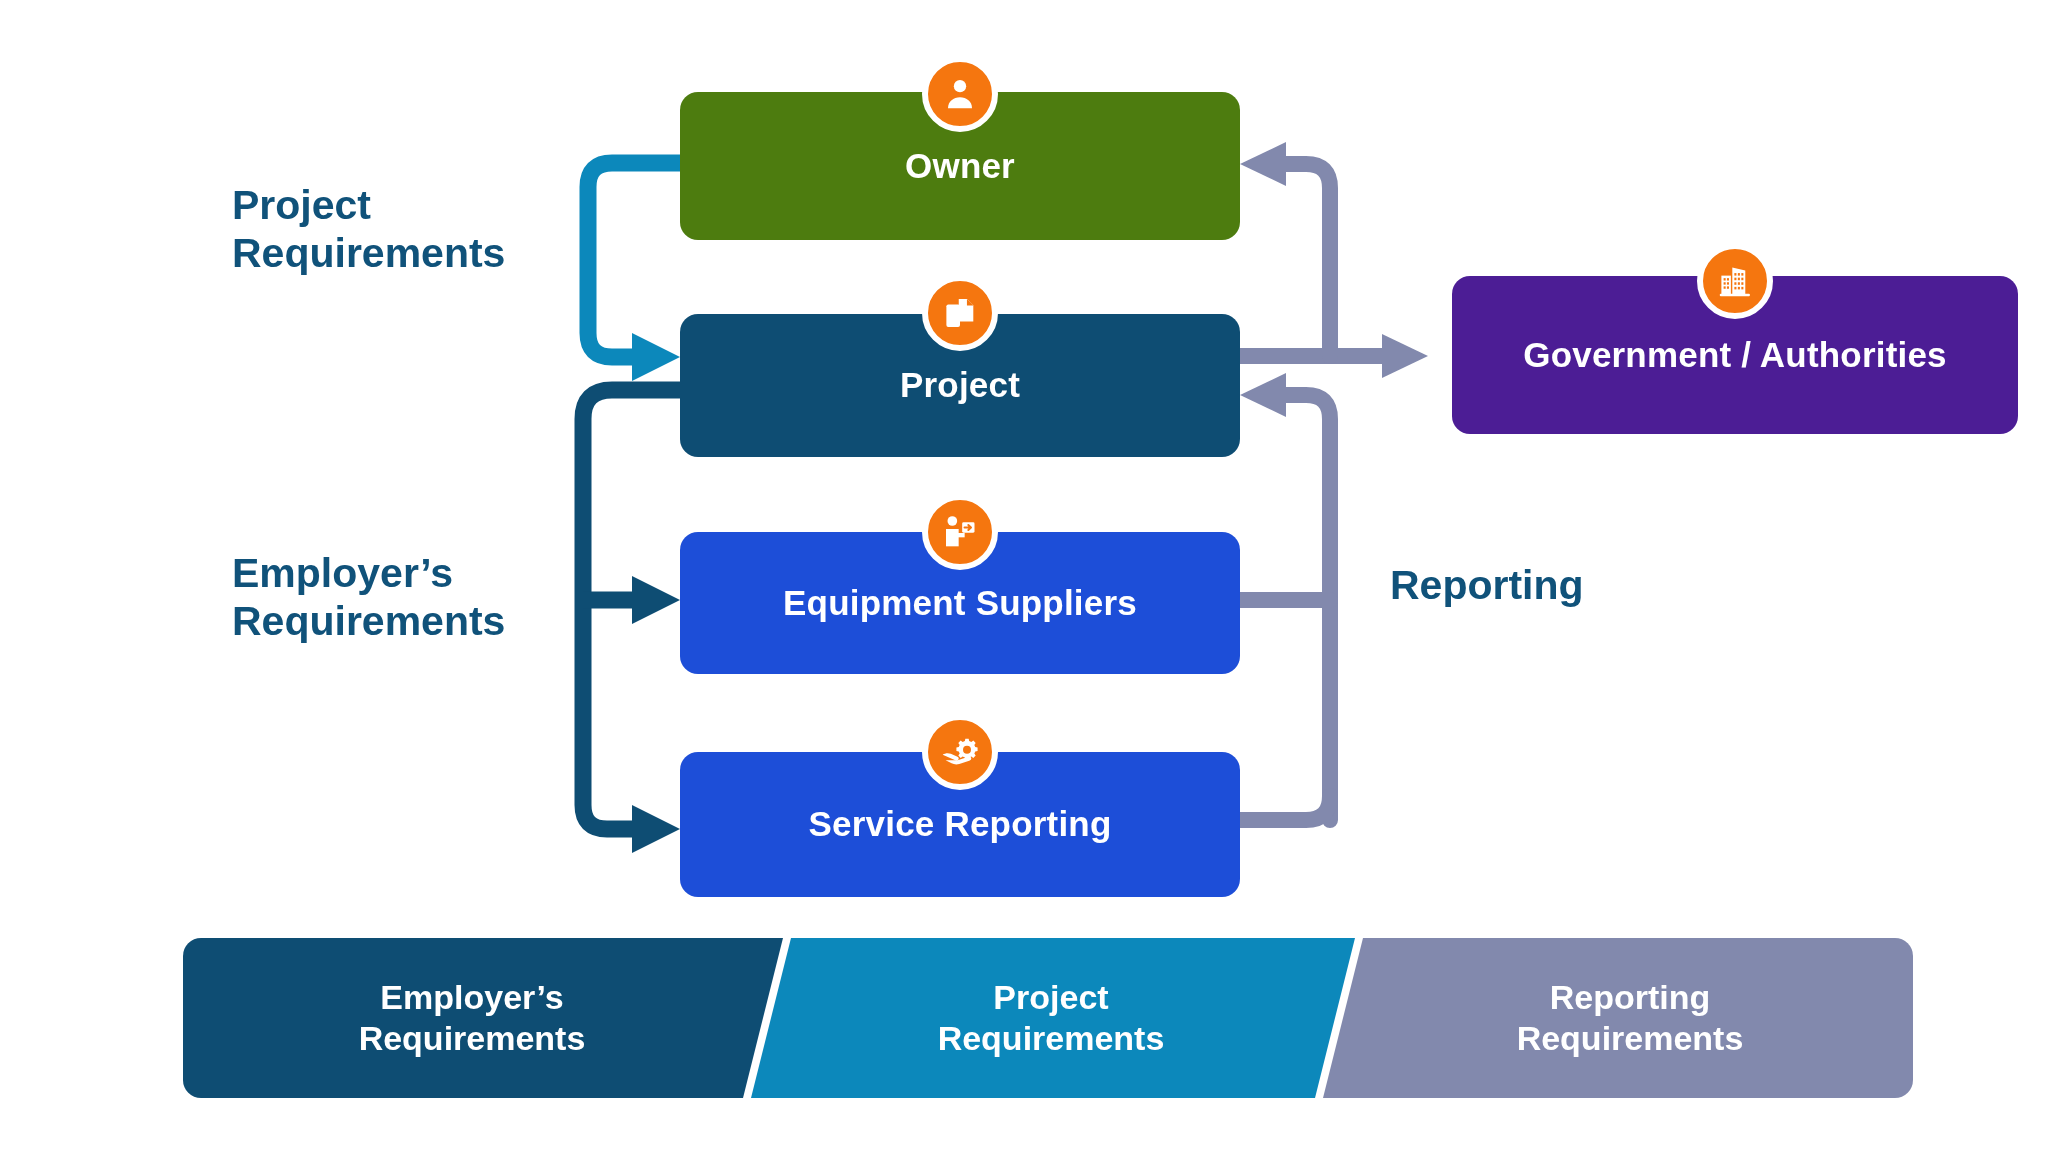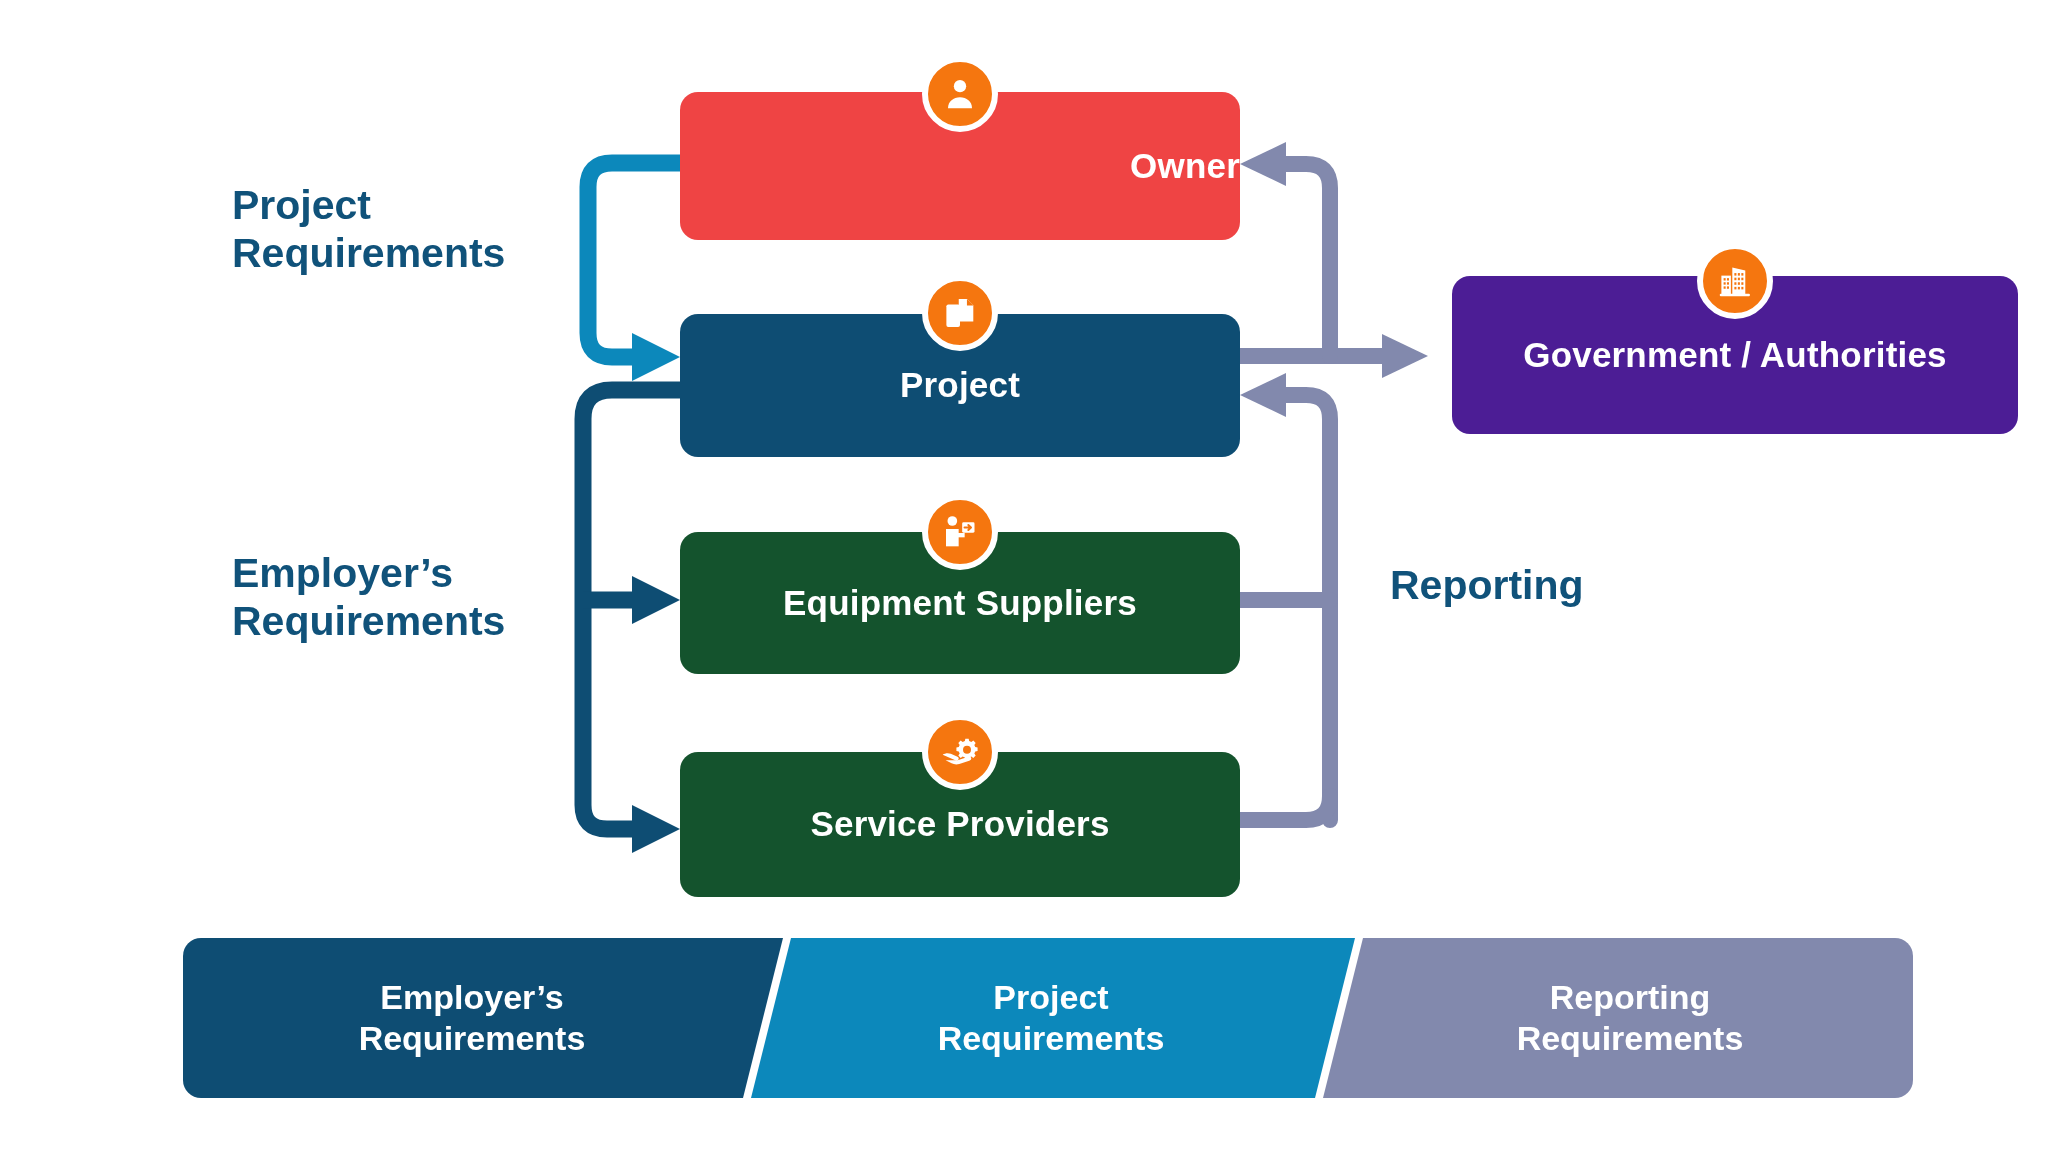--- a/index.html
+++ b/index.html
@@ -42,23 +42,23 @@
   .node-label {
     color: #ffffff;
     font-weight: bold;
     font-size: 35px;
     letter-spacing: 0.2px;
     text-align: center;
     line-height: 1.1;
     user-select: none;
   }
 
-  .node-owner   { background: #ef4444; justify-content: flex-end; }
+  .node-owner   { background: #4d7c0f; }
   .node-project { background: #0e4d73; }
-  .node-light   { background: #14532d; }
+  .node-light   { background: #1d4ed8; }
   .node-gov     { background: #4c1d95; }
 
   
   .badge {
     position: absolute;
     width: 76px;
     height: 76px;
     border-radius: 50%;
     background: #f5760f;
     border: 6px solid #ffffff;
@@ -176,21 +176,21 @@
     <svg width="40" height="40" viewBox="0 0 24 24" aria-hidden="true">
       <circle cx="7.4" cy="5.4" r="2.9" fill="#ffffff"></circle>
       <path d="M3.6 10.2h7.6v10.4H3.6z" fill="#ffffff"></path>
       <path d="M9.6 12.6h5.2v2.6H9.6z" fill="#ffffff"></path>
       <rect x="13.3" y="6.2" width="7.4" height="6.2" rx="0.8" fill="#ffffff"></rect>
       <path d="M14.7 9.3h3.6M17.0 7.8l1.6 1.5-1.6 1.5" stroke="#f5760f" stroke-width="1.2" fill="none" stroke-linecap="round" stroke-linejoin="round"></path>
     </svg>
   </div>
 
   <div class="node node-light" style="left:680px; top:752px; width:560px; height:145px;">
-    <span class="node-label">Service Providers</span>
+    <span class="node-label">Service Reporting</span>
   </div>
   <div class="badge" style="left:922px; top:714px;">
     <svg width="40" height="40" viewBox="0 0 24 24" aria-hidden="true">
       <path d="M15.2 4.0h2.0l.3 1.4 1.3.55 1.2-.8 1.4 1.4-.8 1.2.55 1.3 1.4.3v2.0l-1.4.3-.55 1.3.8 1.2-1.4 1.4-1.2-.8-1.3.55-.3 1.4h-2.0l-.3-1.4-1.3-.55-1.2.8-1.4-1.4.8-1.2-.55-1.3-1.4-.3v-2.0l1.4-.3.55-1.3-.8-1.2 1.4-1.4 1.2.8 1.3-.55z" fill="#ffffff"></path>
       <circle cx="16.2" cy="10.6" r="2.4" fill="#f5760f"></circle>
       <path d="M1.6 13.6c1.5-1.0 3.3-1.2 4.9-.5l4.0 1.8c.8.35 1.0 1.3.35 1.9-.45.42-1.1.5-1.7.22l-2.4-1.1" fill="#ffffff"></path>
       <path d="M10.6 16.9l6.4-2.1c1.2-.4 2.3.9 1.5 1.9-.25.3-.6.5-.95.6l-6.0 1.9c-1.5.5-3.2.35-4.6-.4l-3.6-1.9" fill="#ffffff"></path>
     </svg>
   </div>
 

